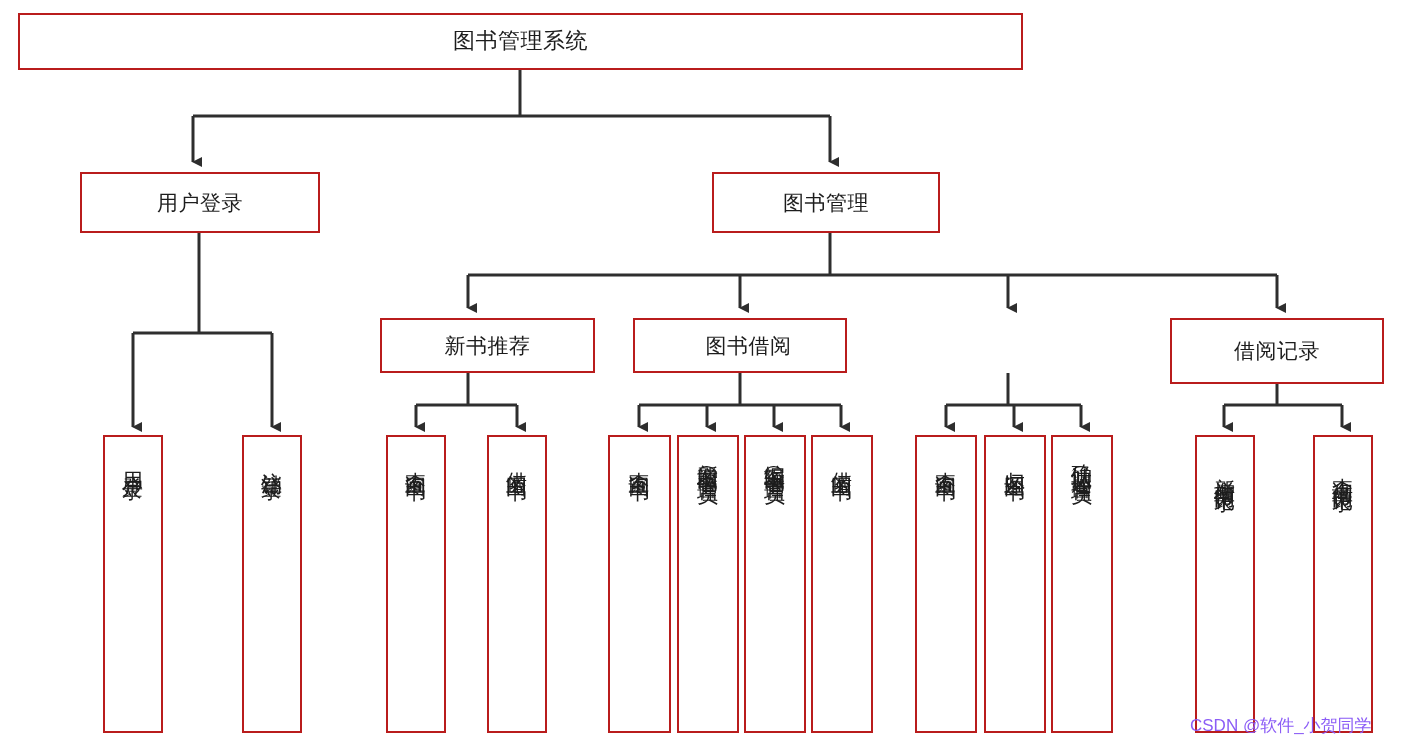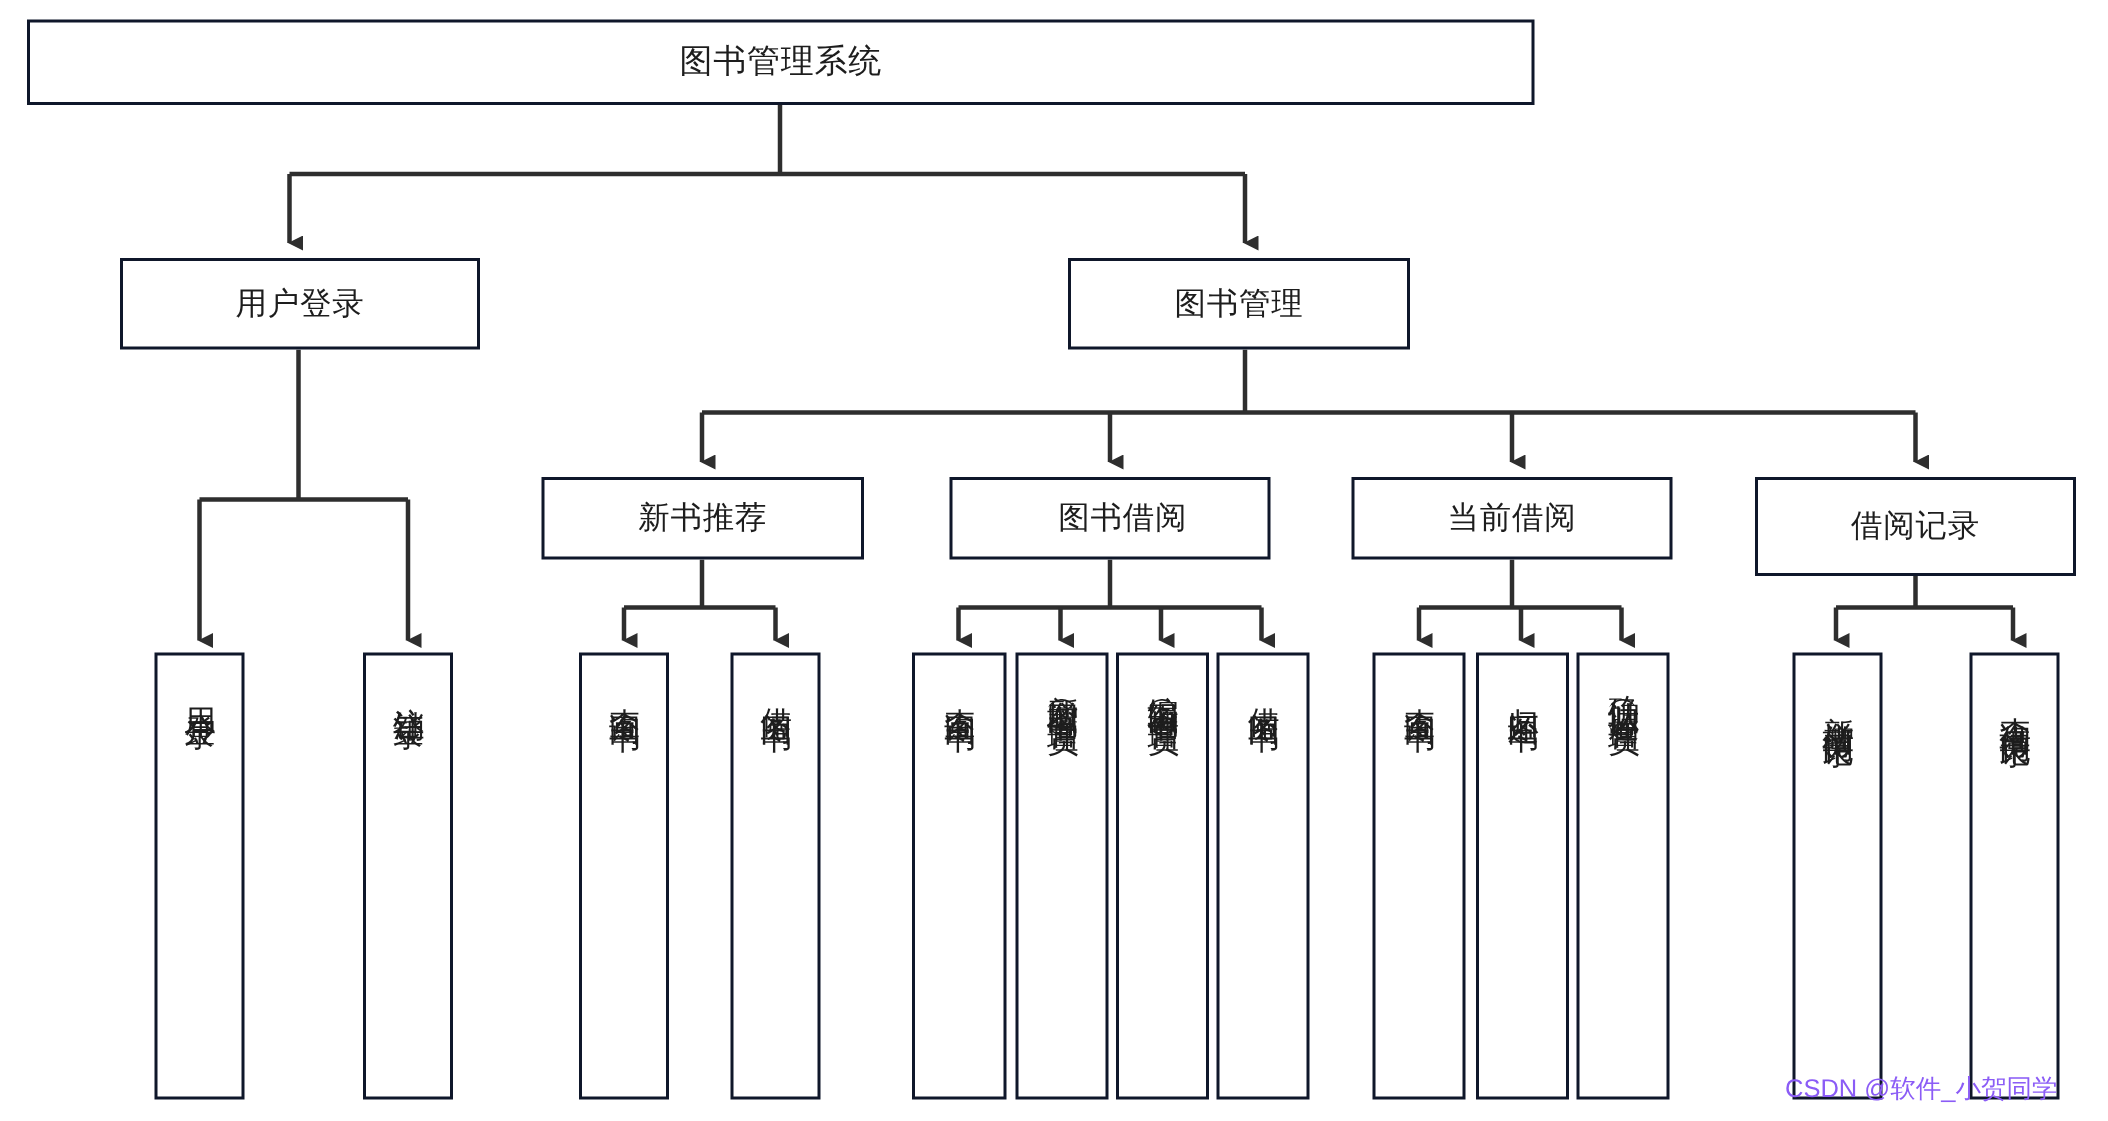--- a/index.html
+++ b/index.html
@@ -23,21 +23,21 @@
     position: absolute;
     left: 0;
     top: 0;
     width: 1405px;
     height: 747px;
   }
   .node-box {
     position: absolute;
     box-sizing: border-box;
     background: #ffffff;
-    border: 2px solid #0f172a;
+    border: 2px solid #b91c1c;
     display: flex;
     align-items: center;
     justify-content: center;
     overflow: hidden;
   }
   .node-label {
     font-family: "Liberation Sans", "DejaVu Sans", sans-serif;
     color: #1d1d1d;
     line-height: 1.12;
     white-space: nowrap;
@@ -132,28 +132,25 @@
     <span class="node-label">图书管理系统</span>
   </div>
 
   <div class="node-box horizontal" style="left:80px; top:172px; width:240px; height:61px;">
     <span class="node-label">用户登录</span>
   </div>
   <div class="node-box horizontal" style="left:712px; top:172px; width:228px; height:61px;">
     <span class="node-label">图书管理</span>
   </div>
 
-  <div class="node-box horizontal" style="left:361px; top:318px; width:215px; height:55px;">
+  <div class="node-box horizontal" style="left:380px; top:318px; width:215px; height:55px;">
     <span class="node-label">新书推荐</span>
   </div>
   <div class="node-box horizontal" style="left:633px; top:318px; width:214px; height:55px;padding-left:17px;">
     <span class="node-label">图书借阅</span>
-  </div>
-  <div class="node-box horizontal" style="left:901px; top:318px; width:214px; height:55px;">
-    <span class="node-label">当前借阅</span>
   </div>
   <div class="node-box horizontal" style="left:1170px; top:318px; width:214px; height:66px;">
     <span class="node-label">借阅记录</span>
   </div>
 
   <div class="node-box vertical" style="left:103px; top:435px; width:60px; height:298px;">
     <span class="node-label">用户登录</span>
   </div>
   <div class="node-box vertical" style="left:242px; top:435px; width:60px; height:298px;">
     <span class="node-label">注销登录</span>

